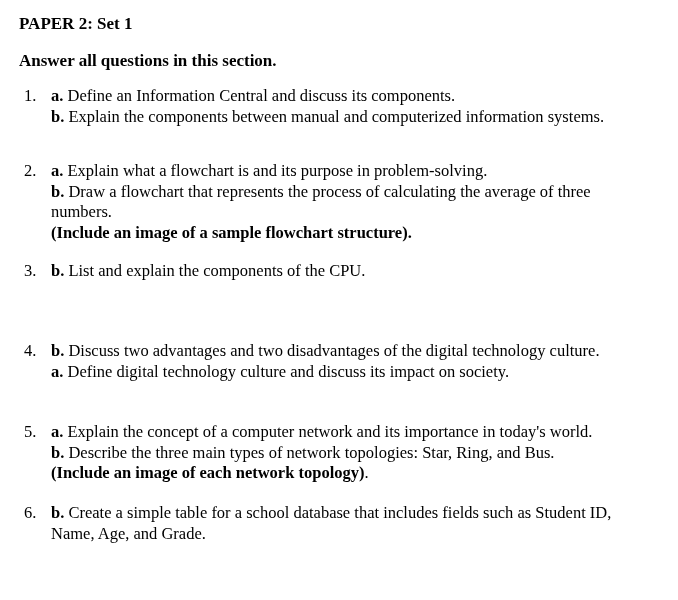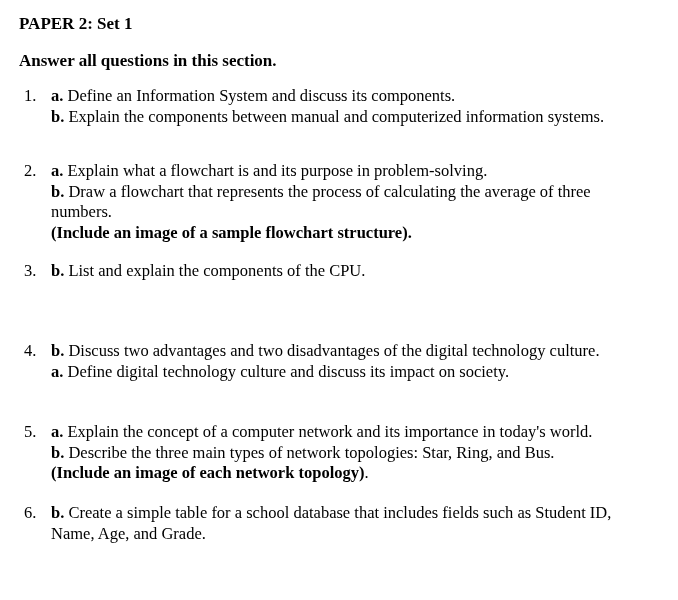--- a/index.html
+++ b/index.html
@@ -76,21 +76,21 @@
 <body>
 
 <div class="page">
 
   <div class="title">PAPER 2: Set 1</div>
   <div class="instruction">Answer all questions in this section.</div>
 
   <div class="question" style="top:86px;">
     <div class="qnum">1.</div>
     <div class="qbody">
-      <div class="line"><span class="part-label">a.</span><span> Define an Information System and discuss its components.</span></div>
+      <div class="line"><span class="part-label">a.</span><span> Define an Information Central and discuss its components.</span></div>
       <div class="line"><span class="part-label">b.</span><span> Explain the components between manual and computerized information systems.</span></div>
     </div>
   </div>
 
   <div class="question" style="top:161px;">
     <div class="qnum">2.</div>
     <div class="qbody">
       <div class="line"><span class="part-label">a.</span><span> Explain what a flowchart is and its purpose in problem-solving.</span></div>
       <div class="line"><span class="part-label">b.</span><span> Draw a flowchart that represents the process of calculating the average of three</span></div>
       <div class="line"><span>numbers.</span></div>

